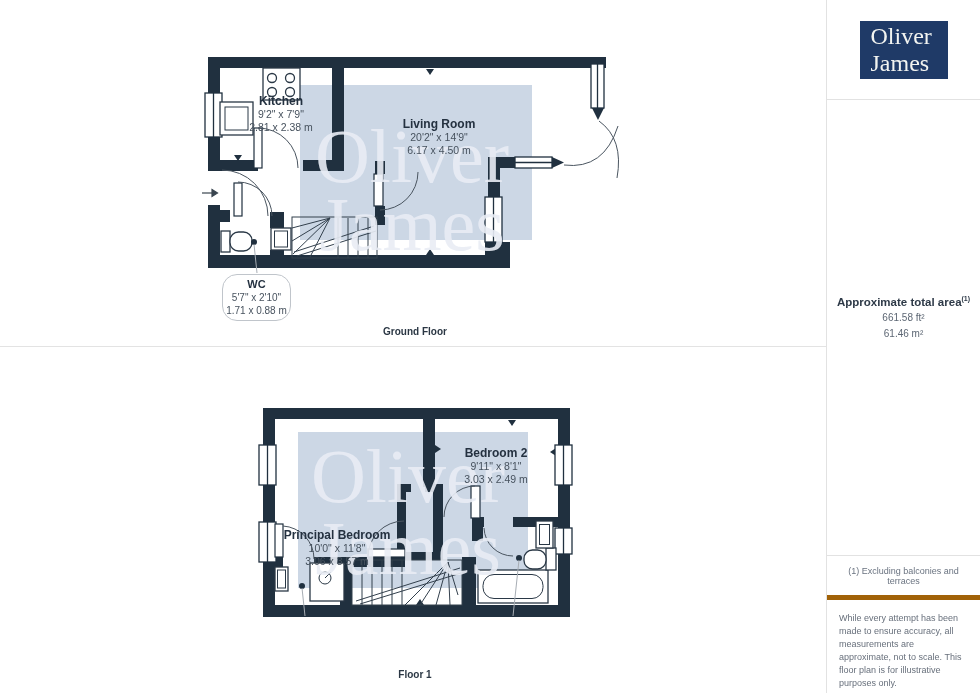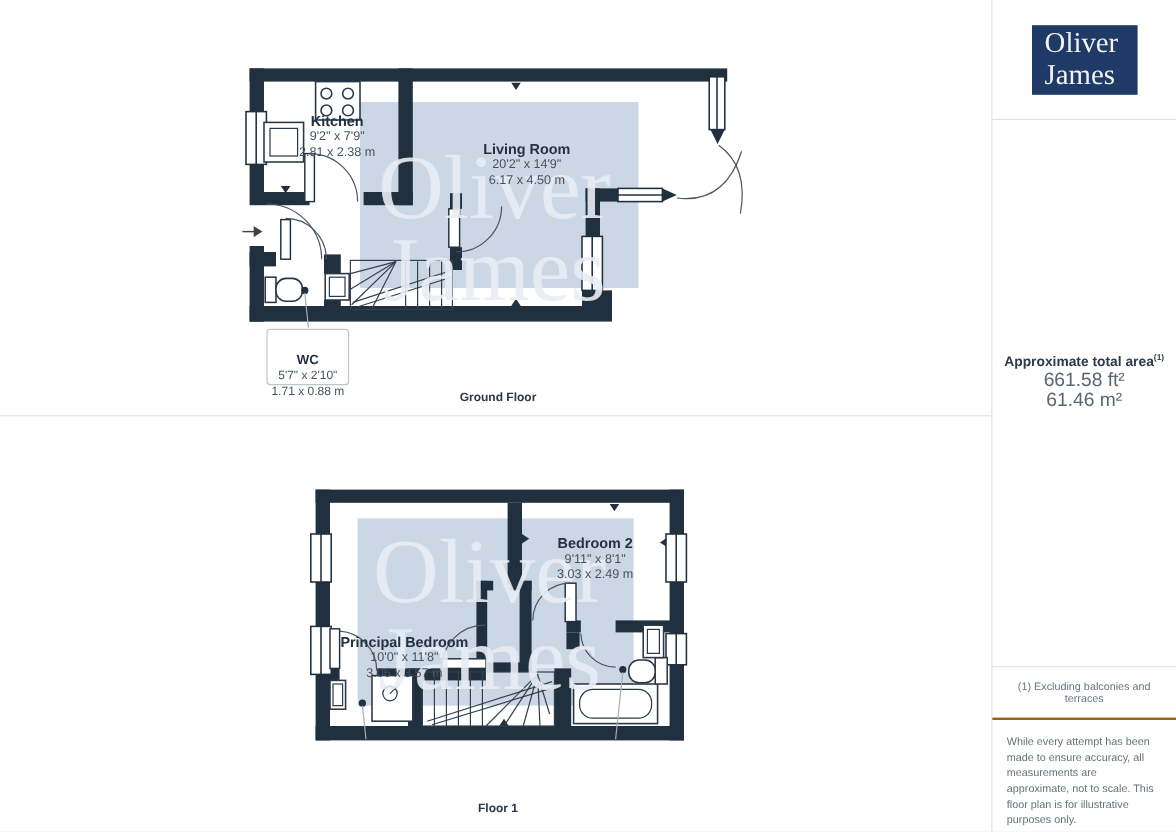--- a/index.html
+++ b/index.html
@@ -7,37 +7,37 @@
   .canvas{position:relative;width:980px;height:693px;background:#fff;outline:1px solid #d9d9d9;overflow:hidden;}
   .plans{position:absolute;left:0;top:0;width:826px;height:693px;}
   .plan-svg{position:absolute;left:0;top:0;}
   .hdivider{position:absolute;left:0;top:346px;width:980px;height:1px;background:#e3e3e3;}
 
   
   .room-label{position:absolute;text-align:center;color:#26323f;}
   .room-label .rname{font-size:12px;font-weight:bold;line-height:14px;color:#243140;}
   .room-label .rdim{font-size:10.5px;line-height:13px;color:#47525e;}
 
-  .callout{position:absolute;text-align:center;background:#fff;border:1px solid #c0c5cb;border-radius:3px;padding-top:19px;box-sizing:border-box;}
+  .callout{position:absolute;text-align:center;background:#fff;border:1px solid #c0c5cb;border-radius:15px;padding-top:3px;box-sizing:border-box;}
   .callout .rname{font-size:11px;font-weight:bold;line-height:13px;color:#243140;}
   .callout .rdim{font-size:10px;line-height:13px;color:#47525e;}
 
   .floor-label{position:absolute;text-align:center;font-size:10px;font-weight:bold;color:#2b3744;}
 
   
   .sidebar{position:absolute;left:826px;top:0;width:154px;height:693px;border-left:1px solid #e2e2e2;box-sizing:border-box;background:#fff;}
   .sb-box{position:absolute;left:0;width:100%;box-sizing:border-box;}
   .logo-wrap{top:0;height:100px;border-bottom:1px solid #e2e2e2;display:flex;align-items:center;justify-content:center;}
   .logo{width:88px;height:58px;background:#1f3a67;color:#f2f4f1;font-family:"Liberation Serif","DejaVu Serif",serif;font-size:24px;line-height:27px;padding:2px 0 0 11px;box-sizing:border-box;}
   .area-wrap{top:100px;height:246px;display:flex;flex-direction:column;justify-content:flex-end;align-items:center;padding-bottom:4px;}
   .area-title{font-size:11.5px;font-weight:bold;color:#2e3a48;line-height:15px;}
   .area-title sup{font-size:7px;}
-  .area-val{font-size:16px;color:#5c6673;line-height:16px;}
+  .area-val{font-size:10px;color:#5c6673;line-height:16px;}
   .spacer-box{top:346px;height:210px;border-bottom:1px solid #e2e2e2;}
-  .footnote-wrap{top:556px;height:44px;border-bottom:2px solid #a16207;display:flex;align-items:center;justify-content:center;}
+  .footnote-wrap{top:556px;height:44px;border-bottom:5px solid #a16207;display:flex;align-items:center;justify-content:center;}
   .footnote{font-size:9px;color:#6a7380;text-align:center;padding:0 8px;}
   .disclaimer-wrap{top:600px;height:93px;padding:12px 12px 0 12px;}
   .disclaimer{font-size:9px;line-height:13px;color:#68707c;}
 </style>
 </head>
 <body>
 
 <div class="canvas">
   <div class="plans">
 

